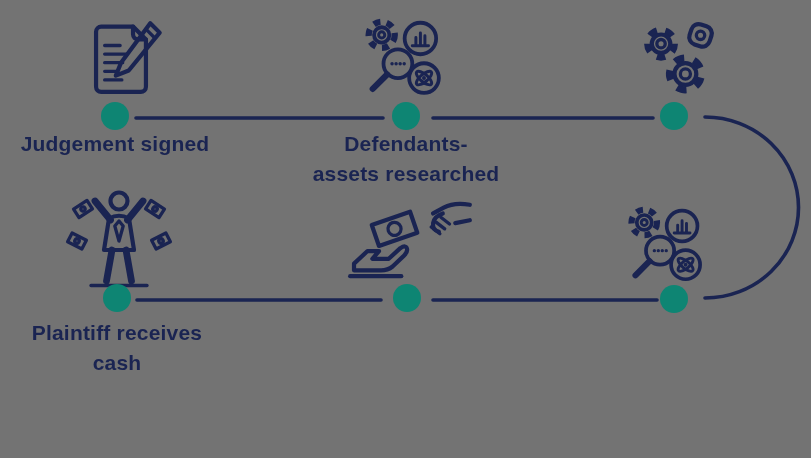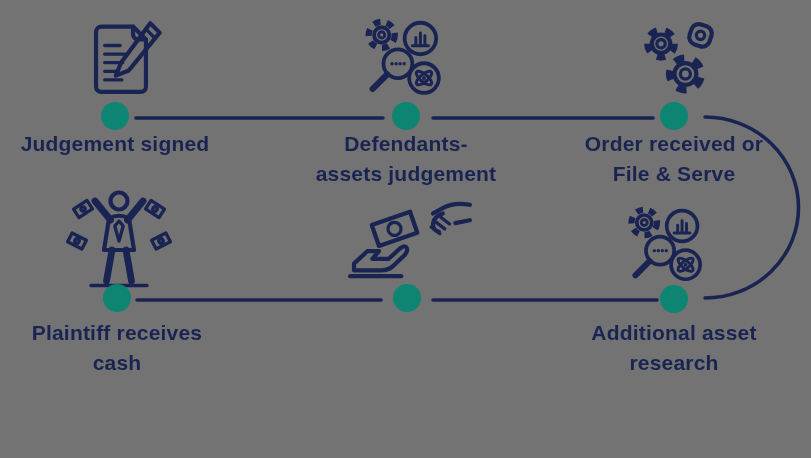--- a/index.html
+++ b/index.html
@@ -75,35 +75,33 @@
     <path class="thin" d="M79,13 l10,10"></path>
   </svg>
   <div class="dot" style="left:115px;top:116px"></div>
   <div class="step-label" style="left:115px;top:129px">Judgement signed</div>
 
   <svg class="icon" style="left:406px;top:16px" width="90" height="90" viewBox="0 0 100 100">
     <use href="#asset-research"></use>
   </svg>
   <div class="dot" style="left:406px;top:116px"></div>
   <div class="step-label" style="left:406px;top:129px">Defendants-
-assets judgement</div>
+assets researched</div>
 
   <svg class="icon" style="left:677px;top:16px" width="84" height="84" viewBox="0 0 100 100">
     <circle class="teeth" cx="31" cy="33" r="16" stroke-dasharray="8.4 8.4"></circle>
     <circle class="stroke" cx="31" cy="33" r="11"></circle>
     <circle class="thin" cx="31" cy="33" r="5"></circle>
     <rect class="stroke" x="65.5" y="10.5" width="25" height="25" rx="9" transform="rotate(18 78 23)"></rect>
     <circle class="thin" cx="78" cy="23" r="5"></circle>
     <circle class="teeth" cx="60" cy="69" r="19" stroke-dasharray="9.9 10" transform="rotate(14 60 69)"></circle>
     <circle class="stroke" cx="60" cy="69" r="13"></circle>
     <circle class="thin" cx="60" cy="69" r="6"></circle>
   </svg>
   <div class="dot" style="left:674px;top:116px"></div>
-  <div class="step-label" style="left:674px;top:129px">Order received or
-File &amp; Serve</div>
 
   <svg class="icon" style="left:119px;top:189px" width="110" height="100" viewBox="0 0 110 100">
     <circle class="stroke" cx="55" cy="12" r="8.5"></circle>
     <path class="thick" d="M46.5,31 L31,12 M63.5,31 L79,12"></path>
     <path class="stroke" d="M45,29.5 q10,-5.5 20,0 L70,61 H40 Z"></path>
     <path class="thin" d="M55,32 l4.2,5 L55,52 l-4.2,-15 Z"></path>
     <path class="thick" d="M48,61 L42.5,92 M62,61 L67.5,92"></path>
     <path class="thin" d="M27,96.5 H83"></path>
     <g transform="translate(19,20) rotate(-33)">
       <rect class="thin" x="-8" y="-5" width="16" height="10"></rect>
@@ -137,16 +135,14 @@
     <path class="thin" d="M88,30 l9,7 M93,25 l9,7 M98,20 l9,7"></path>
     <path class="stroke" d="M8,68 L22,55 L34,55 L27,63 L44,63 L56,52 Q62,48 63,53 Q63.5,56 60,59.5 L48,71 Q43,75 36,75 L8,75 Z"></path>
     <path class="stroke" d="M4,81 H57"></path>
   </svg>
   <div class="dot" style="left:407px;top:298px"></div>
 
   <svg class="icon" style="left:668px;top:204px" width="88" height="88" viewBox="0 0 100 100">
     <use href="#asset-research"></use>
   </svg>
   <div class="dot" style="left:674px;top:299px"></div>
-  <div class="step-label" style="left:674px;top:318px">Additional asset
-research</div>
 
 </div>
 
 </body></html>

